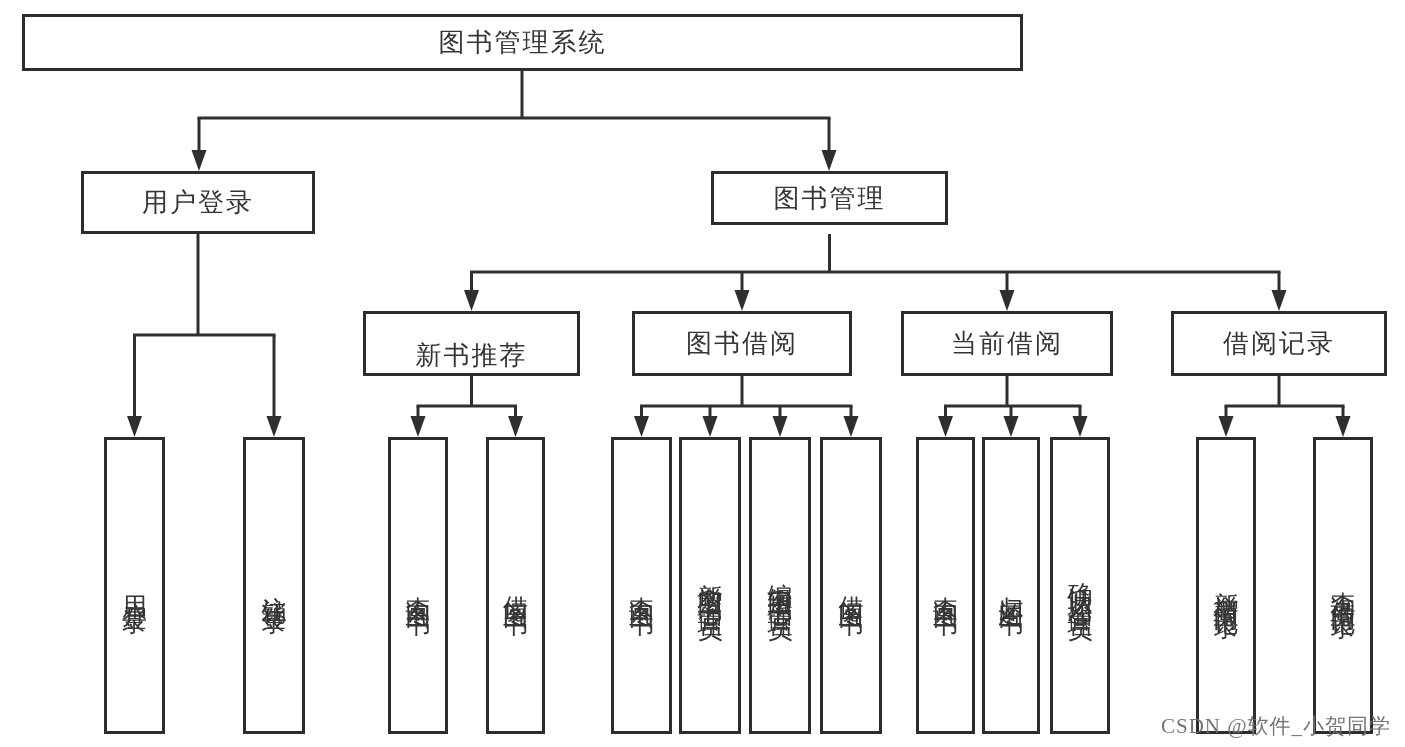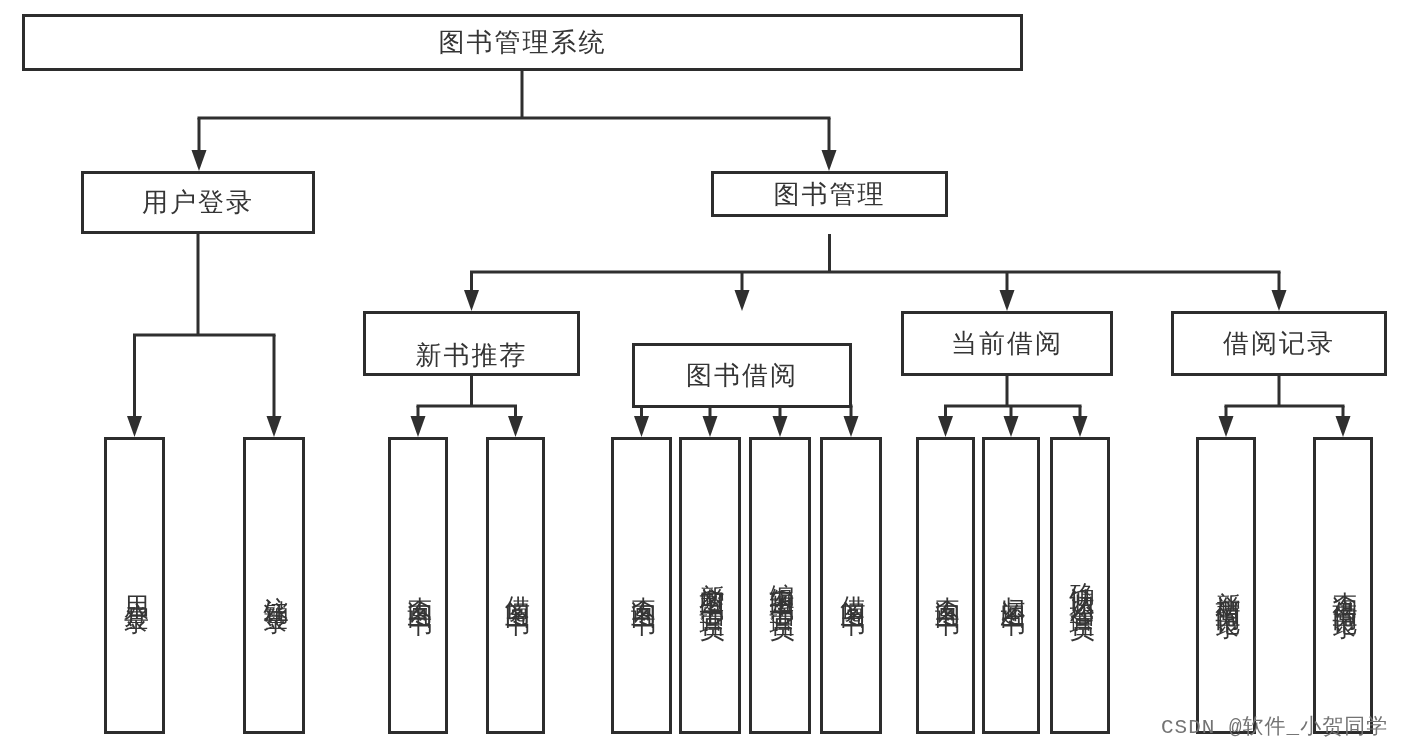--- a/index.html
+++ b/index.html
@@ -1,36 +1,36 @@
 <!DOCTYPE html>
 <html><head>
 <meta charset="utf-8">
 <style>
   html,body{margin:0;padding:0;background:#ffffff;}
   #stage{
     position:relative;width:1405px;height:747px;background:#ffffff;overflow:hidden;
-    font-family:Liberation Mono, monospace;color:#353535;
+    font-family:Liberation Serif, serif;color:#353535;
   }
   #wires{position:absolute;left:0;top:0;width:1405px;height:747px;z-index:0;}
   .node{
     position:absolute;box-sizing:border-box;border:3px solid #2d2d2d;background:#ffffff;
     display:flex;align-items:center;justify-content:center;z-index:1;
   }
   .hlabel{font-size:26px;letter-spacing:2px;white-space:nowrap;}
   .vbox{top:437px;height:297px;}
   .vlabel{
     writing-mode:vertical-rl;text-orientation:mixed;
     font-size:25px;letter-spacing:5px;line-height:1;white-space:nowrap;
   }
   
   #n-root{left:22px;top:14px;width:1001px;height:57px;}
   #n-user-login{left:81px;top:171px;width:234px;height:63px;}
-  #n-book-mgmt{left:711px;top:171px;width:237px;height:46px;}
+  #n-book-mgmt{left:711px;top:171px;width:237px;height:54px;}
   #n-new-book{left:363px;top:311px;width:217px;height:65px;align-items:flex-end;}
-  #n-book-borrow{left:632px;top:311px;width:220px;height:65px;margin-top:32px;}
+  #n-book-borrow{left:632px;top:311px;width:220px;height:65px;}
   #n-current-borrow{left:901px;top:311px;width:212px;height:65px;}
   #n-borrow-record{left:1171px;top:311px;width:216px;height:65px;}
   
   #l-a1{left:104px;width:61px;} #l-a2{left:243px;width:62px;}
   #l-b1{left:388px;width:60px;} #l-b2{left:486px;width:59px;}
   #l-c1{left:611px;width:61px;} #l-c2{left:679px;width:62px;}
   #l-c3{left:749px;width:62px;} #l-c4{left:820px;width:62px;}
   #l-d1{left:916px;width:59px;} #l-d2{left:982px;width:58px;}
   #l-d3{left:1050px;width:60px;}
   #l-e1{left:1196px;width:60px;} #l-e2{left:1313px;width:60px;}

